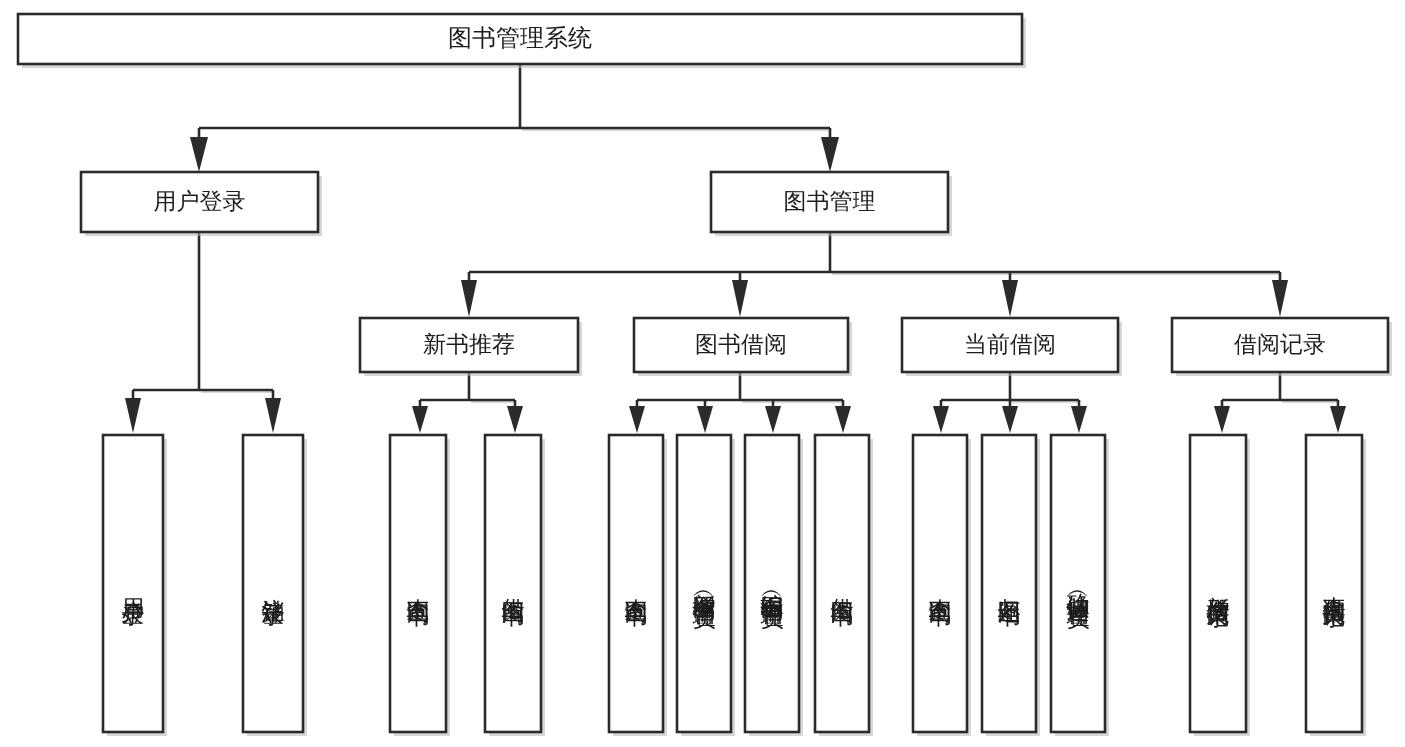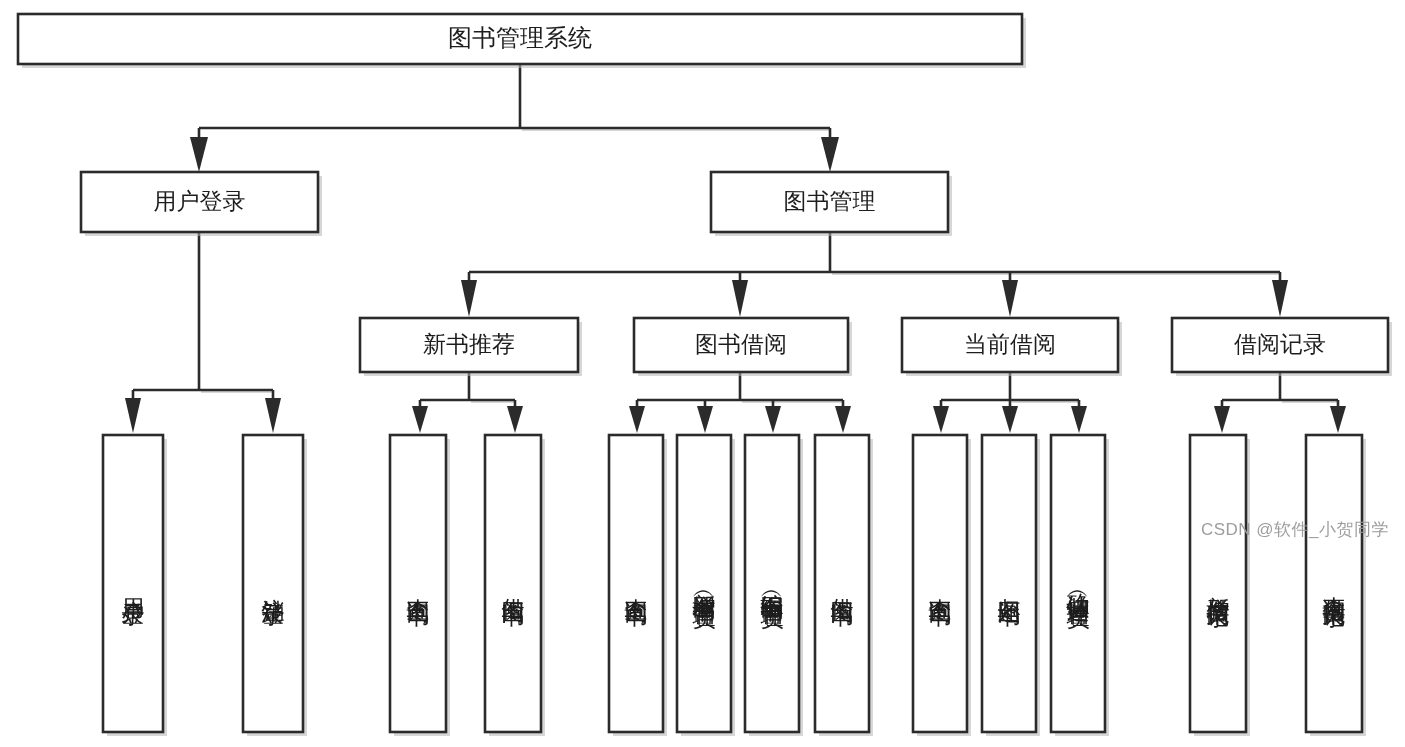--- a/index.html
+++ b/index.html
@@ -283,14 +283,13 @@
     <span class="vlabel-text">确认归还（管理员）</span>
   </div>
 
   <div class="vlabel-wrap" style="left:1190px; top:435px; width:56px; height:297px;">
     <span class="vlabel-text">新增借阅记录</span>
   </div>
   <div class="vlabel-wrap" style="left:1306px; top:435px; width:56px; height:297px;">
     <span class="vlabel-text">查询借阅记录</span>
   </div>
 
-  <div class="watermark">CSDN @软件_小贺同学</div>
 </div>
 
 </body></html>

